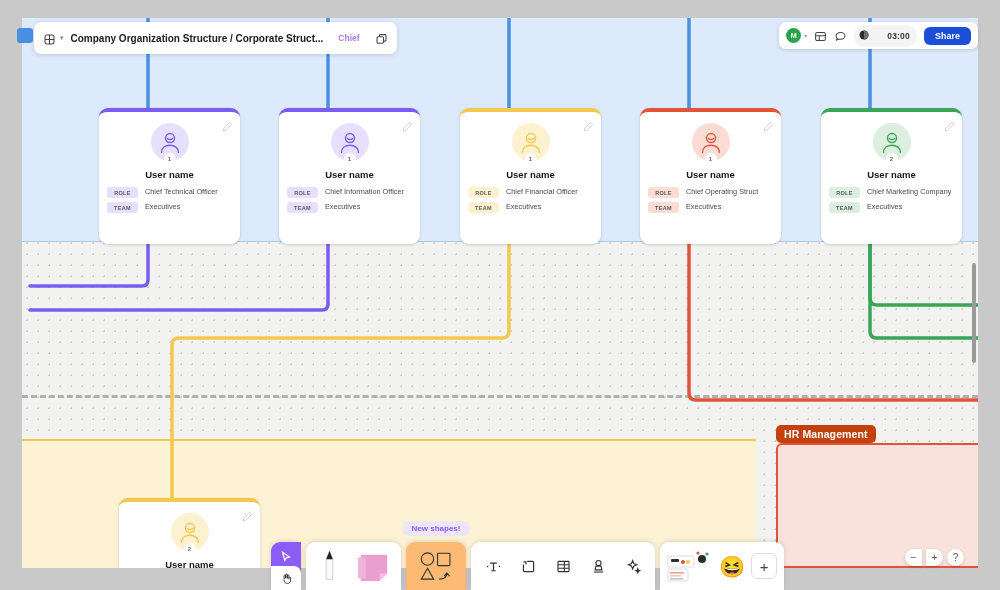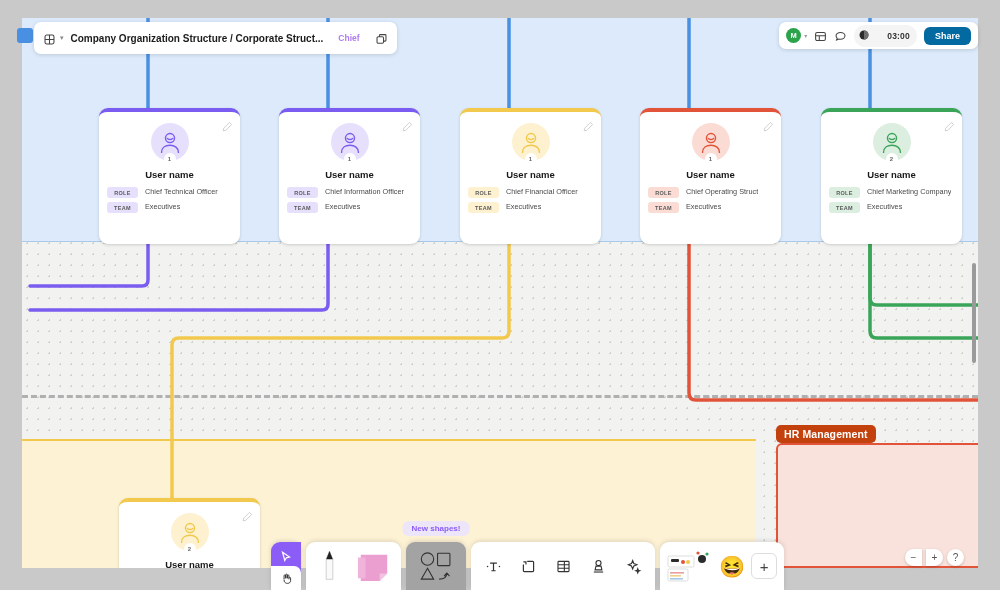--- a/index.html
+++ b/index.html
@@ -114,21 +114,21 @@
     display:flex; align-items:center; justify-content:center;
   }
   .mini-caret { font-size:6px; color:#999; margin-left:-4px; }
   .hicon { width:13px; height:13px; display:block; }
   #timer {
     display:flex; align-items:center; gap:17px;
     background:#f4f4f4; border-radius:11px; padding:2px 7px 2px 4px;
   }
   #timer .tnum { font-size:8.5px; font-weight:700; color:#333; letter-spacing:.2px; }
   #sharebtn {
-    background:#0369a1; color:#fff; font-size:9px; font-weight:700;
+    background:#1d4ed8; color:#fff; font-size:9px; font-weight:700;
     padding:4px 11px; border-radius:6px; border:none; cursor:pointer;
   }
 
   
   #lefttab {
     position:absolute; left:17px; top:28px;
     width:16px; height:15px; background:#4a90e2;
     border-radius:3px; z-index:39;
     font-size:7px; color:#fff; font-weight:700;
     display:flex; align-items:center; justify-content:center;
@@ -155,21 +155,21 @@
     width:30px; height:48px; background:#8b5cf6;
     border-radius:9px 0 0 0;
     display:flex; flex-direction:column; align-items:center;
     padding-top:5px; position:relative;
   }
   .selcol .hand {
     position:absolute; bottom:0; left:0; width:30px; height:24px;
     background:#fff; border-radius:0 7px 0 0;
     display:flex; align-items:center; justify-content:center;
   }
-  #shapes-group { background:#a3a3a3; position:relative; }
+  #shapes-group { background:#fdba74; position:relative; }
   #newshapes {
     position:absolute; top:-21px; left:50%; transform:translateX(-50%);
     background:#ede6fb; color:#8b5cf6;
     font-size:8px; font-weight:700; padding:3px 9px;
     border-radius:6px; white-space:nowrap;
   }
   .sq-icon { width:34px; height:38px; }
 
   #tmpl-thumb {
     width:46px; height:32px; position:relative;

